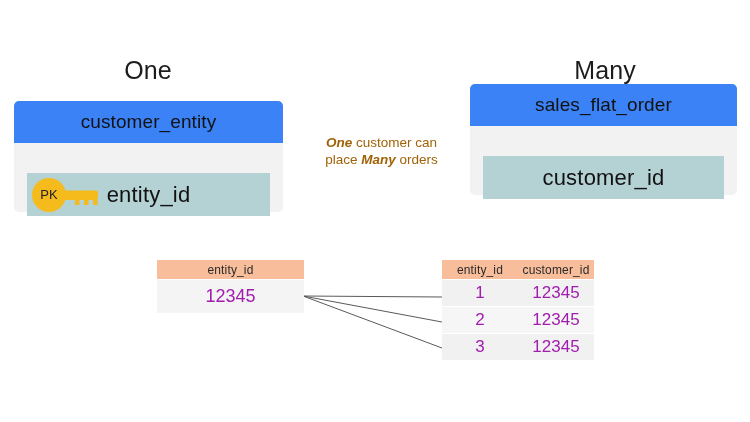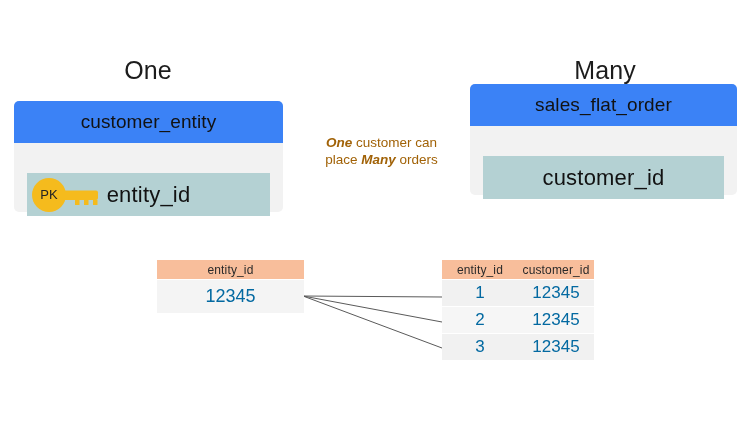--- a/index.html
+++ b/index.html
@@ -135,21 +135,21 @@
     font-size: 12px;
     font-weight: 400;
     letter-spacing: 0.15px;
     height: 19px;
     padding: 0;
     text-align: center;
     border: none;
   }
   .data-table td {
     background: #f4f4f4;
-    color: #0369a1;
+    color: #a21caf;
     font-size: 17px;
     font-weight: 400;
     height: 26px;
     padding: 0;
     text-align: center;
     border-top: 1px solid #ffffff;
     border-bottom: 1px solid #ffffff;
   }
   #data-table-parent td { height: 33px; font-size: 18px; }
   #data-table-child tr:nth-child(odd) td  { background: #f1f1f1; }

